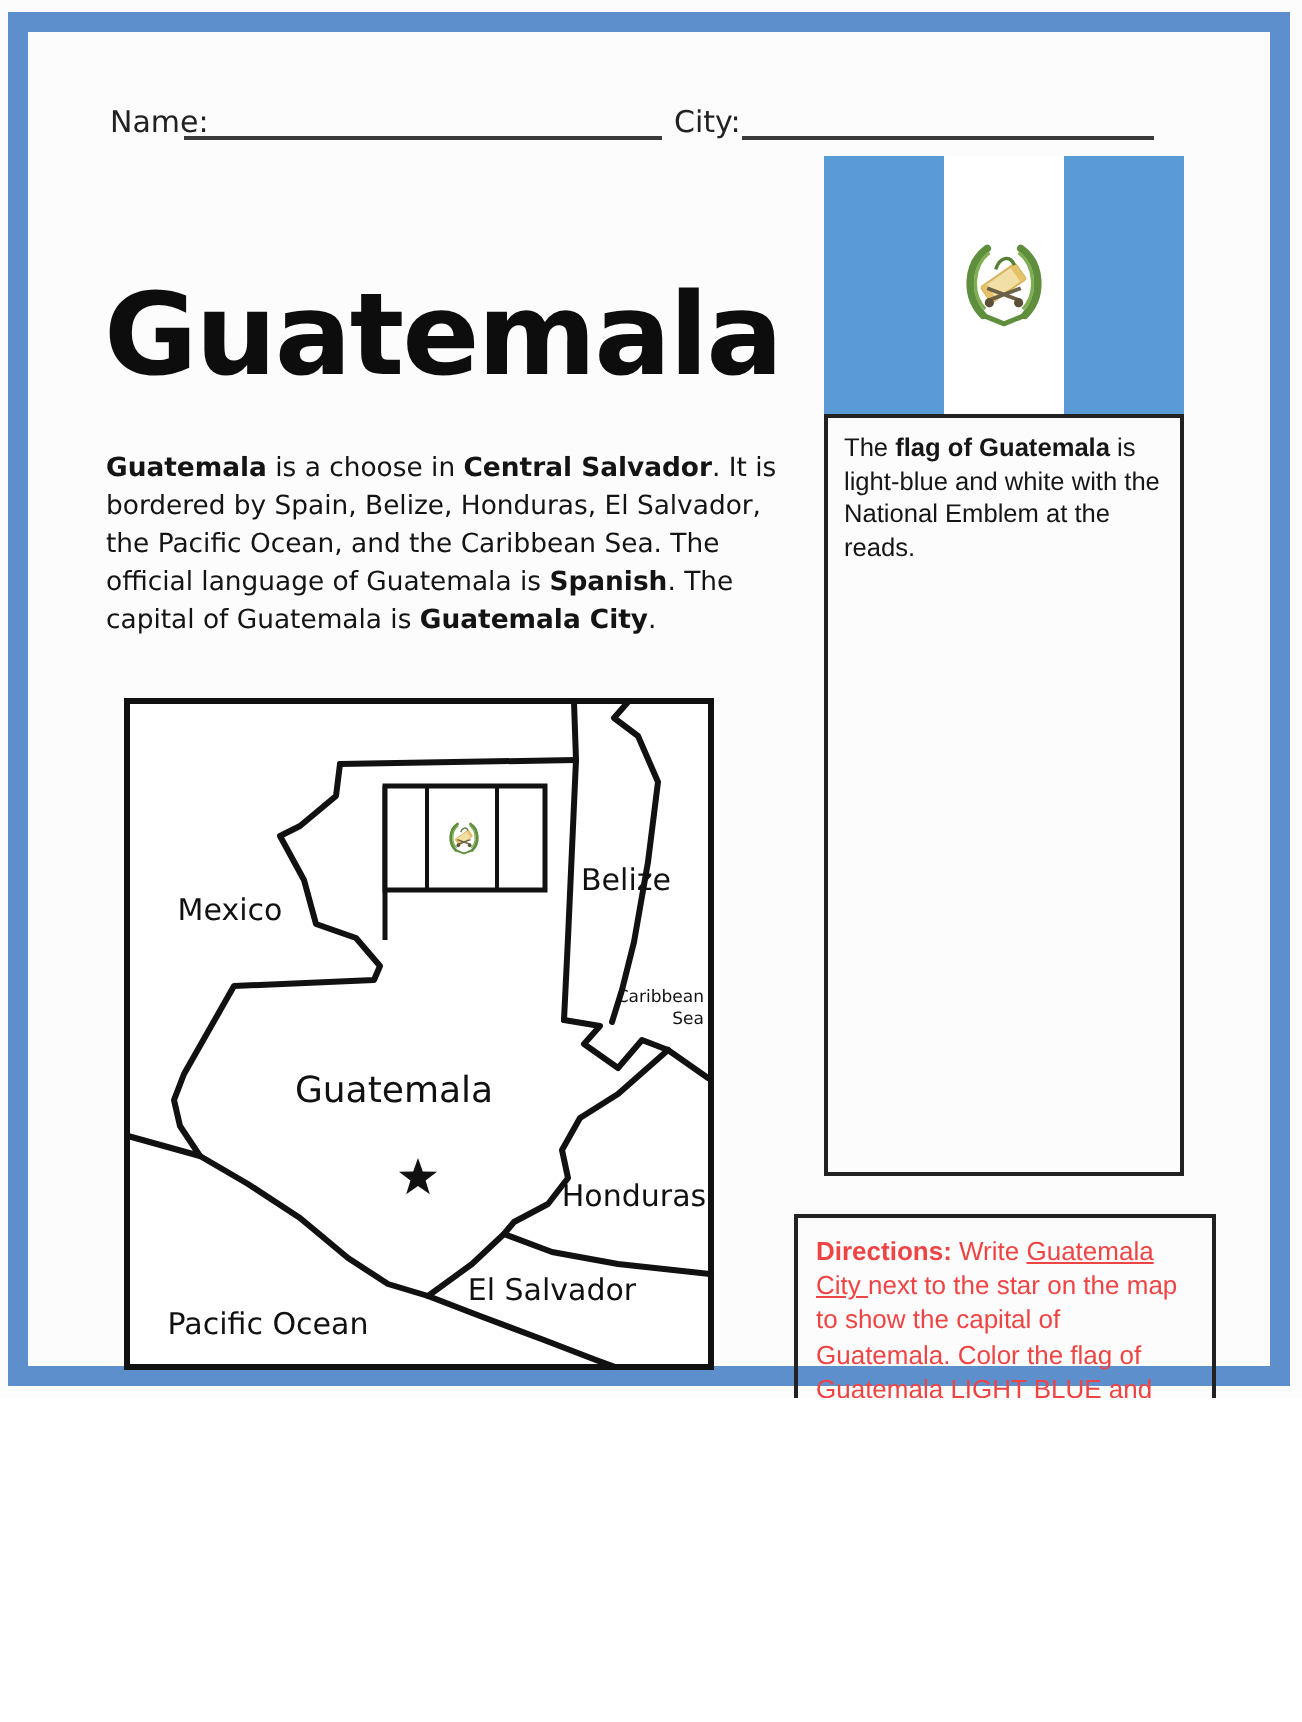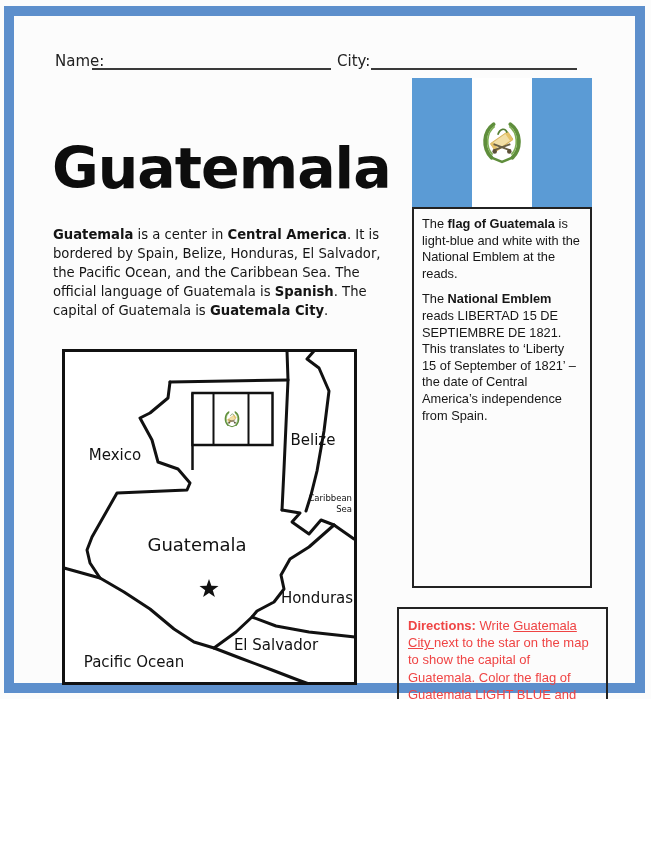--- a/index.html
+++ b/index.html
@@ -71,21 +71,21 @@
 
   <div class="frame"></div>
 
   <span class="hdr-label" style="left:55px;top:52px;">Name:</span>
   <div class="hdr-line" style="left:92px;top:68px;width:239px;"></div>
   <span class="hdr-label" style="left:337px;top:52px;">City:</span>
   <div class="hdr-line" style="left:371px;top:68px;width:206px;"></div>
 
   <div class="title">Guatemala</div>
 
-  <div class="intro"><b>Guatemala</b><span> is a center in </span><b>Central America</b><span>. It is bordered by Spain, Belize, Honduras, El Salvador, the Pacific Ocean, and the Caribbean Sea. The official language of Guatemala is </span><b>Spanish</b><span>. The capital of Guatemala is </span><b>Guatemala City</b><span>.</span></div>
+  <div class="intro"><b>Guatemala</b><span> is a choose in </span><b>Central Salvador</b><span>. It is bordered by Spain, Belize, Honduras, El Salvador, the Pacific Ocean, and the Caribbean Sea. The official language of Guatemala is </span><b>Spanish</b><span>. The capital of Guatemala is </span><b>Guatemala City</b><span>.</span></div>
 
   <div class="map">
     <svg width="295" height="336" viewBox="0 0 295 336">
       <rect x="1.5" y="1.5" width="292" height="333" fill="#fff" stroke="#111" stroke-width="3"></rect>
       <g fill="none" stroke="#111" stroke-width="3" stroke-linejoin="round" stroke-linecap="round">
         <path d="M108,33 L106,49 L88,64 L78,69 L90,91 L96,113 L116,120 L128,134 L125,141 L55,144 L30,188 L25,201 L28,214 L38,229"></path>
         <path d="M108,33 L226,31"></path>
         <path d="M225,2 L226,31 L222,120 L220,161"></path>
         <path d="M220,161 L238,164 L230,173 L247,185 L259,171 L272,176"></path>
         <path d="M272,176 L292,190"></path>
@@ -133,20 +133,19 @@
     <div class="band blue"></div>
     <div class="band white"></div>
     <div class="band blue"></div>
     <svg class="emblem" width="46" height="46" viewBox="0 0 44 44">
       <use href="#emblem"></use>
     </svg>
   </div>
 
   <div class="infobox">
     <p><span>The </span><b>flag of Guatemala</b><span> is light-blue and white with the National Emblem at the reads.</span></p>
-    <p><span>The </span><b>National Emblem</b><span> reads LIBERTAD 15 DE SEPTIEMBRE DE 1821. This translates to ‘Liberty 15 of September of 1821’ – the date of Central America’s independence from Spain.</span></p>
   </div>
 
   <div class="dirbox"><b>Directions:</b><span> Write </span><span class="u">Guatemala City </span><span>next to the star on the map to show the capital of Guatemala. Color the flag of Guatemala LIGHT BLUE and WHITE. Color the Pacific Ocean BLUE. Color the Caribbean Sea GREEN. Color Guatemala and surrounding countries any colors you choose.</span></div>
 
   <div class="pagenum">1</div>
 
 </div>
 
 </body></html>

